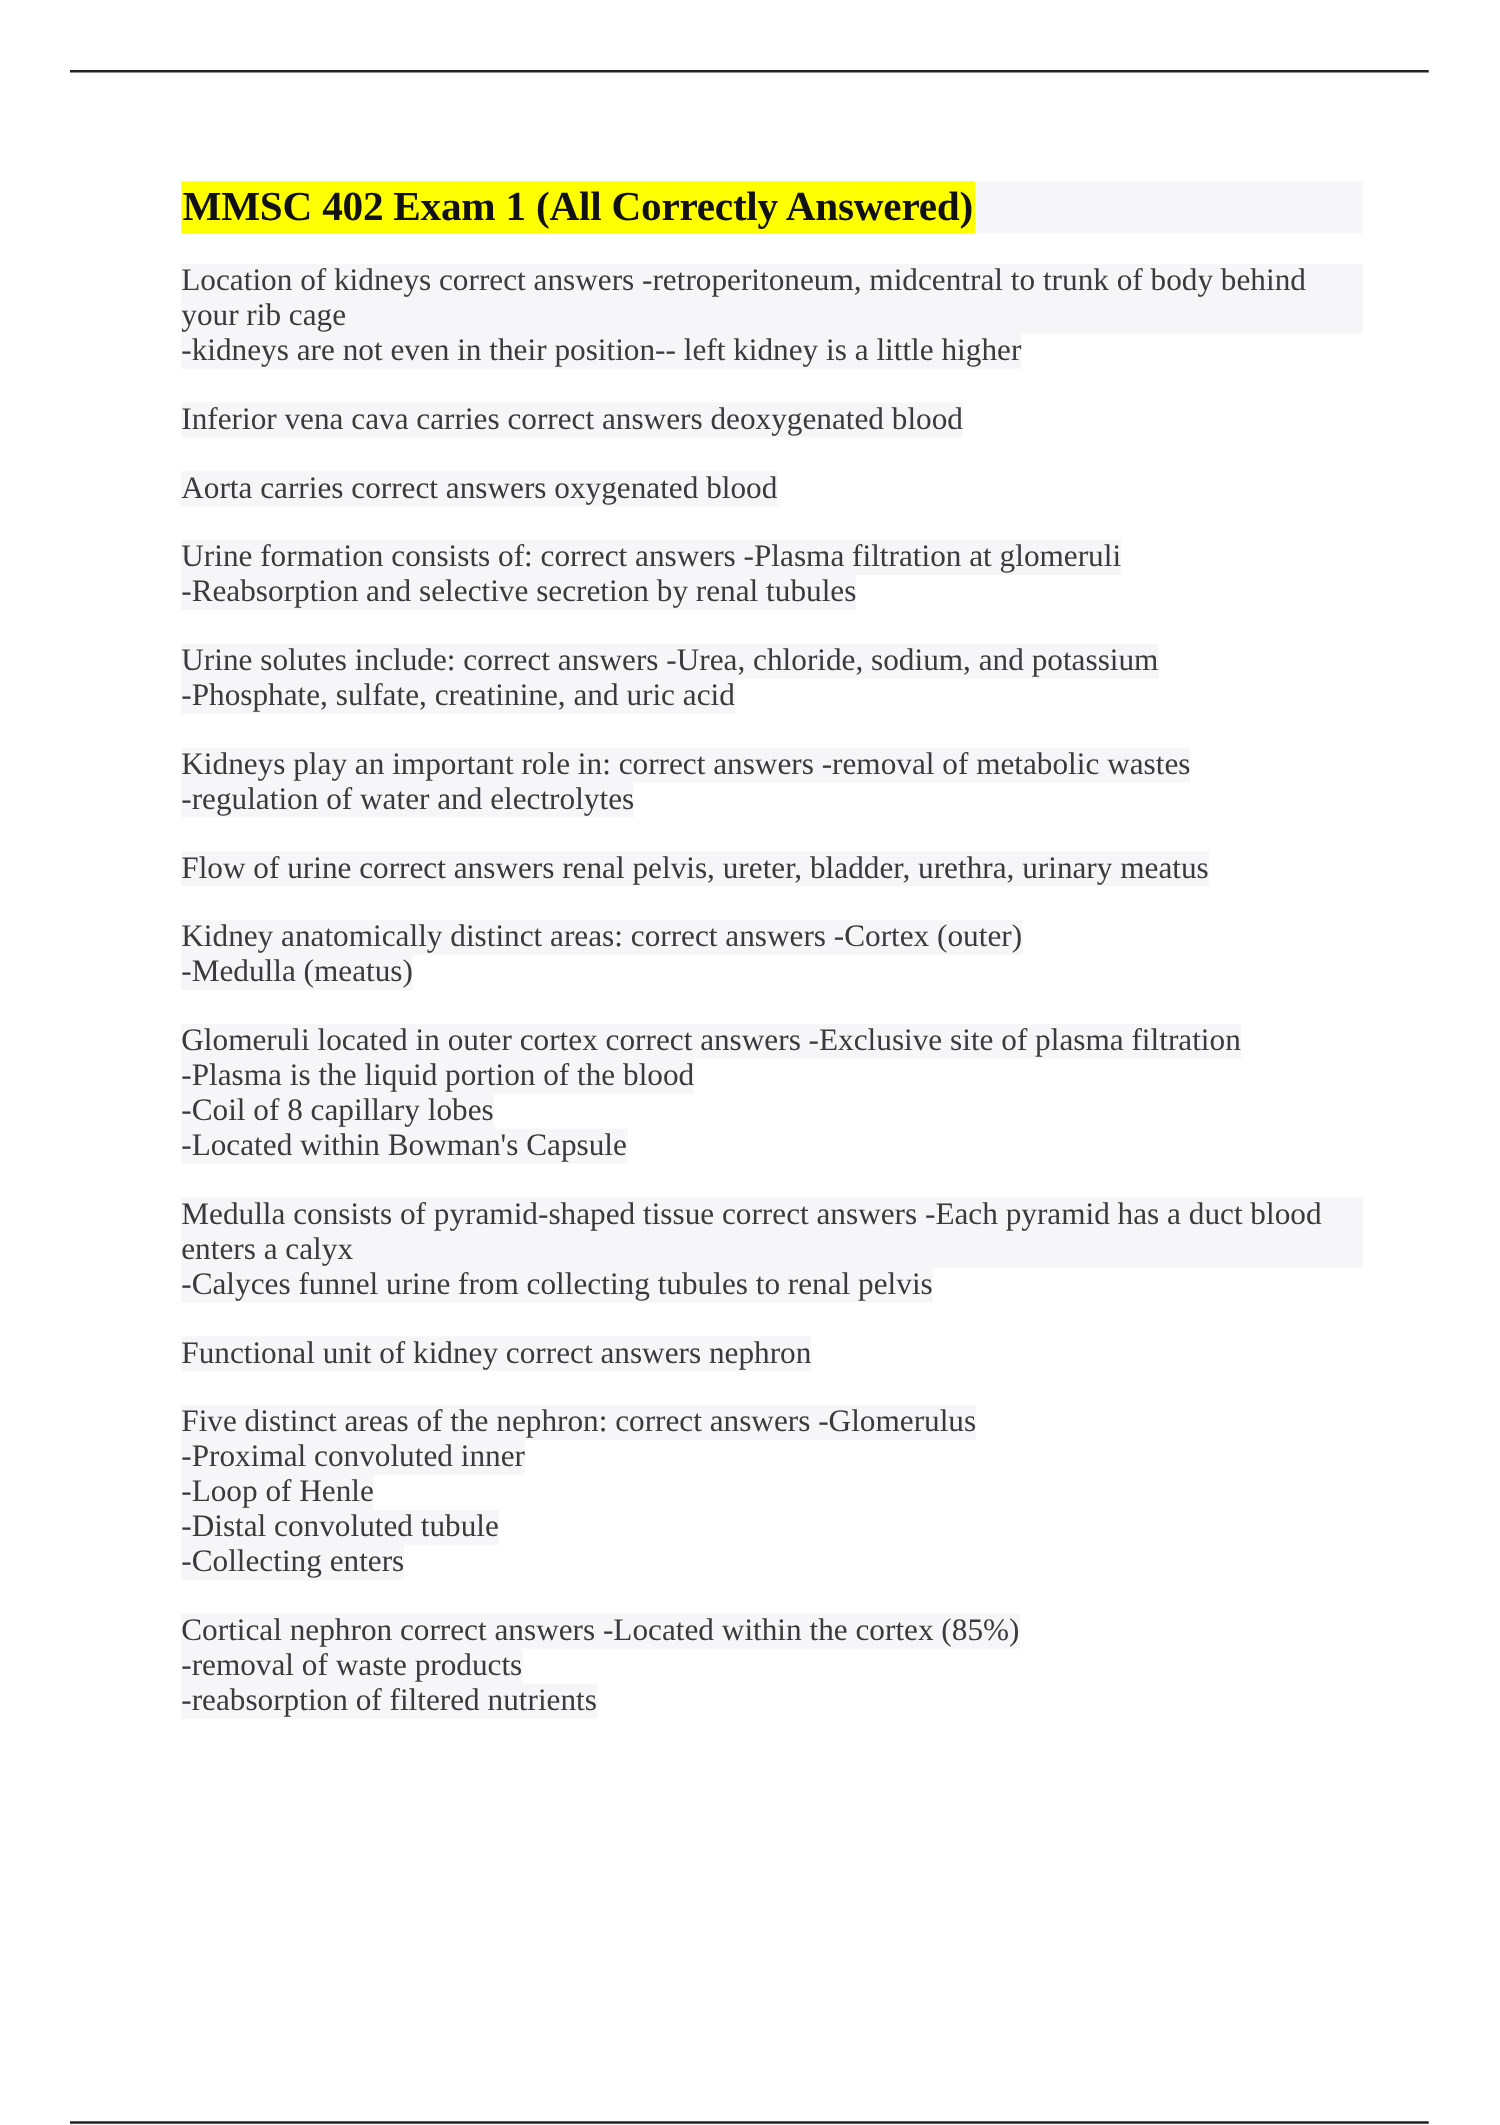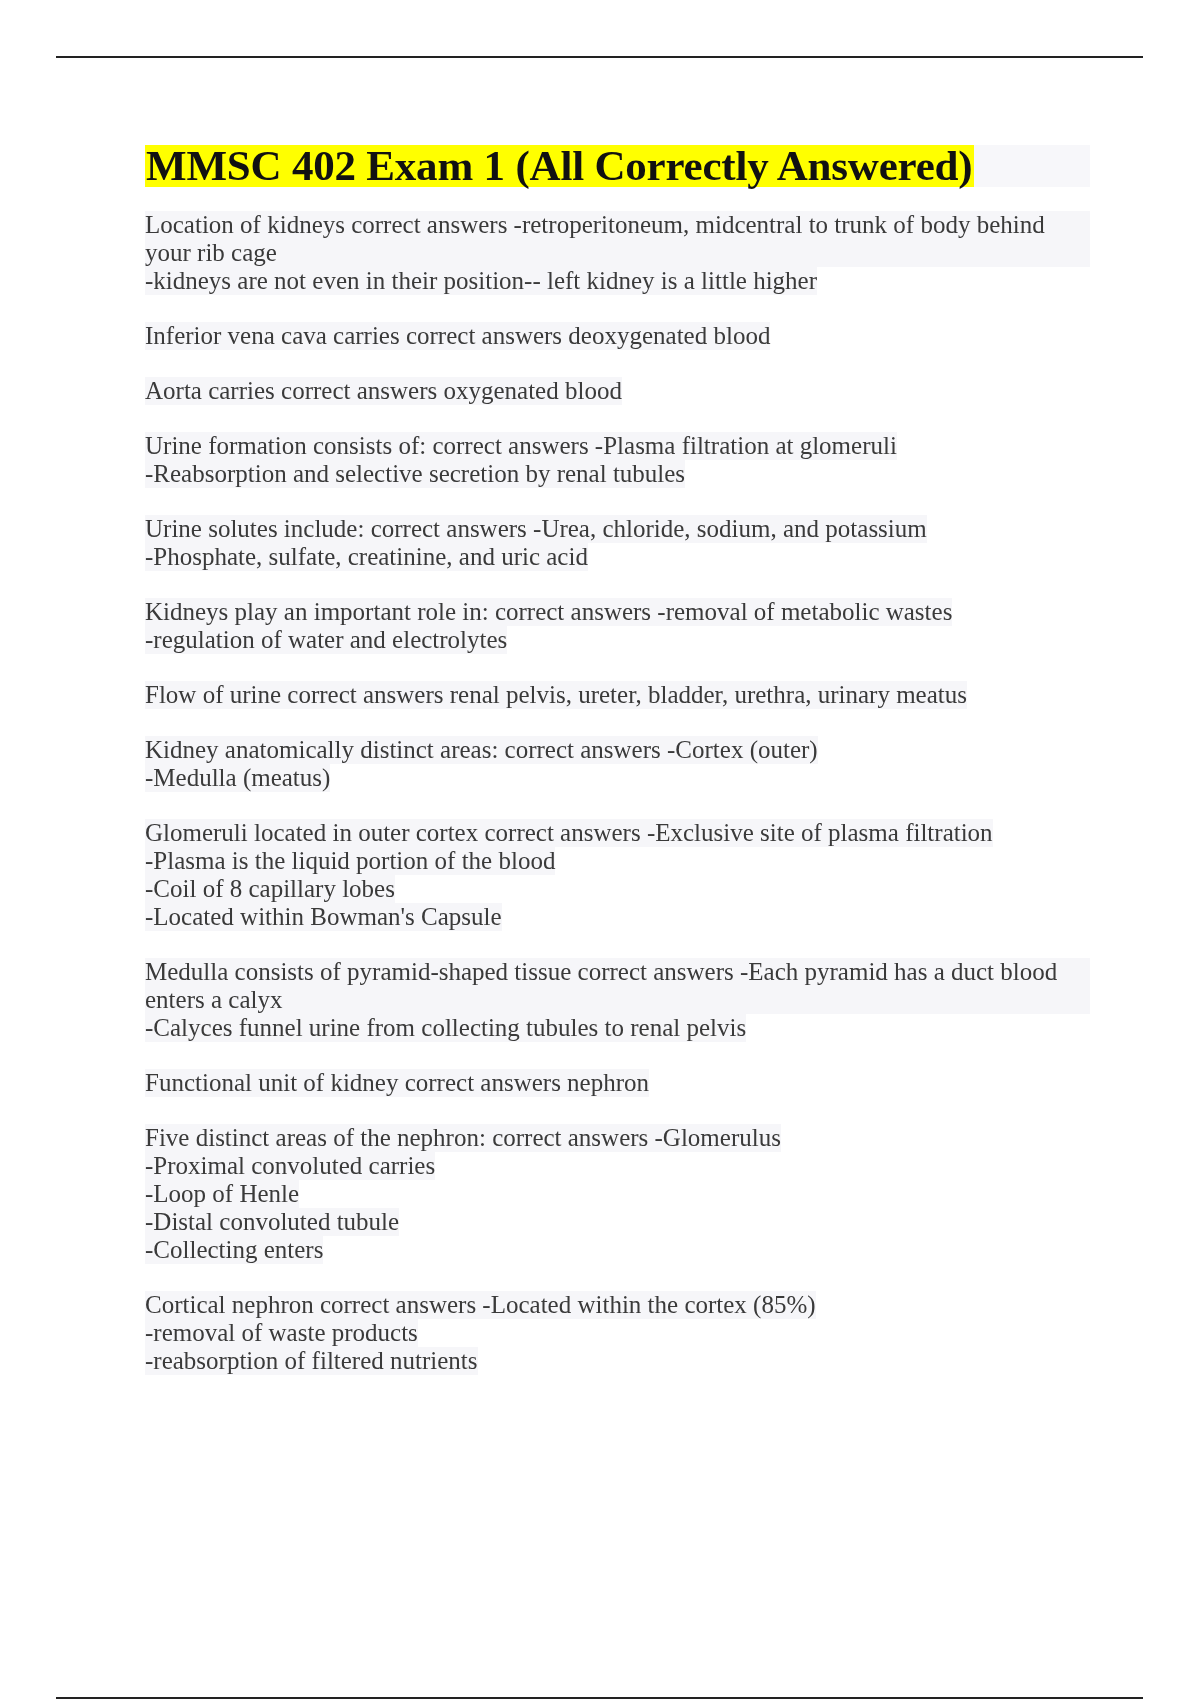--- a/index.html
+++ b/index.html
@@ -3,21 +3,21 @@
 <meta charset="utf-8">
 <style>
   html, body { margin: 0; padding: 0; background: #ffffff; }
   body { width: 1200px; height: 1700px; position: relative; overflow: hidden;
          font-family: "Liberation Serif", "DejaVu Serif", serif; color: #3a3a3a; }
   .rule-top { position: absolute; left: 56px; top: 56px; width: 1087px; height: 2px; background: #222; }
   .rule-bottom { position: absolute; left: 56px; top: 1697px; width: 1087px; height: 2px; background: #222; }
   .content { position: absolute; left: 145px; top: 145px; width: 945px; }
   .title-bar { background: #f7f7fa; width: 945px; height: 42px; position: relative; }
   .title { display: inline-block; background: #ffff00; color: #111; font-weight: bold;
-           font-size: 43px; line-height: 42px; padding: 0 2px 0 1px; letter-spacing: -0.2px; }
+           font-size: 33px; line-height: 42px; padding: 0 2px 0 1px; letter-spacing: -0.2px; }
   .qa-list { margin-top: 24px; }
   .qa { margin-bottom: 27px; font-size: 25px; line-height: 28px; }
   .line { display: block; width: fit-content; max-width: 945px; background: #f6f6f9; }
 </style>
 </head>
 <body>
 
 <div class="rule-top"></div>
 
 <div class="content">
@@ -62,21 +62,21 @@
       </div>
       <div class="qa">
         <span class="line">Medulla consists of pyramid-shaped tissue correct answers -Each pyramid has a duct blood enters a calyx</span>
         <span class="line">-Calyces funnel urine from collecting tubules to renal pelvis</span>
       </div>
       <div class="qa">
         <span class="line">Functional unit of kidney correct answers nephron</span>
       </div>
       <div class="qa">
         <span class="line">Five distinct areas of the nephron: correct answers -Glomerulus</span>
-        <span class="line">-Proximal convoluted carries</span>
+        <span class="line">-Proximal convoluted inner</span>
         <span class="line">-Loop of Henle</span>
         <span class="line">-Distal convoluted tubule</span>
         <span class="line">-Collecting enters</span>
       </div>
       <div class="qa">
         <span class="line">Cortical nephron correct answers -Located within the cortex (85%)</span>
         <span class="line">-removal of waste products</span>
         <span class="line">-reabsorption of filtered nutrients</span>
       </div>
     </div>

